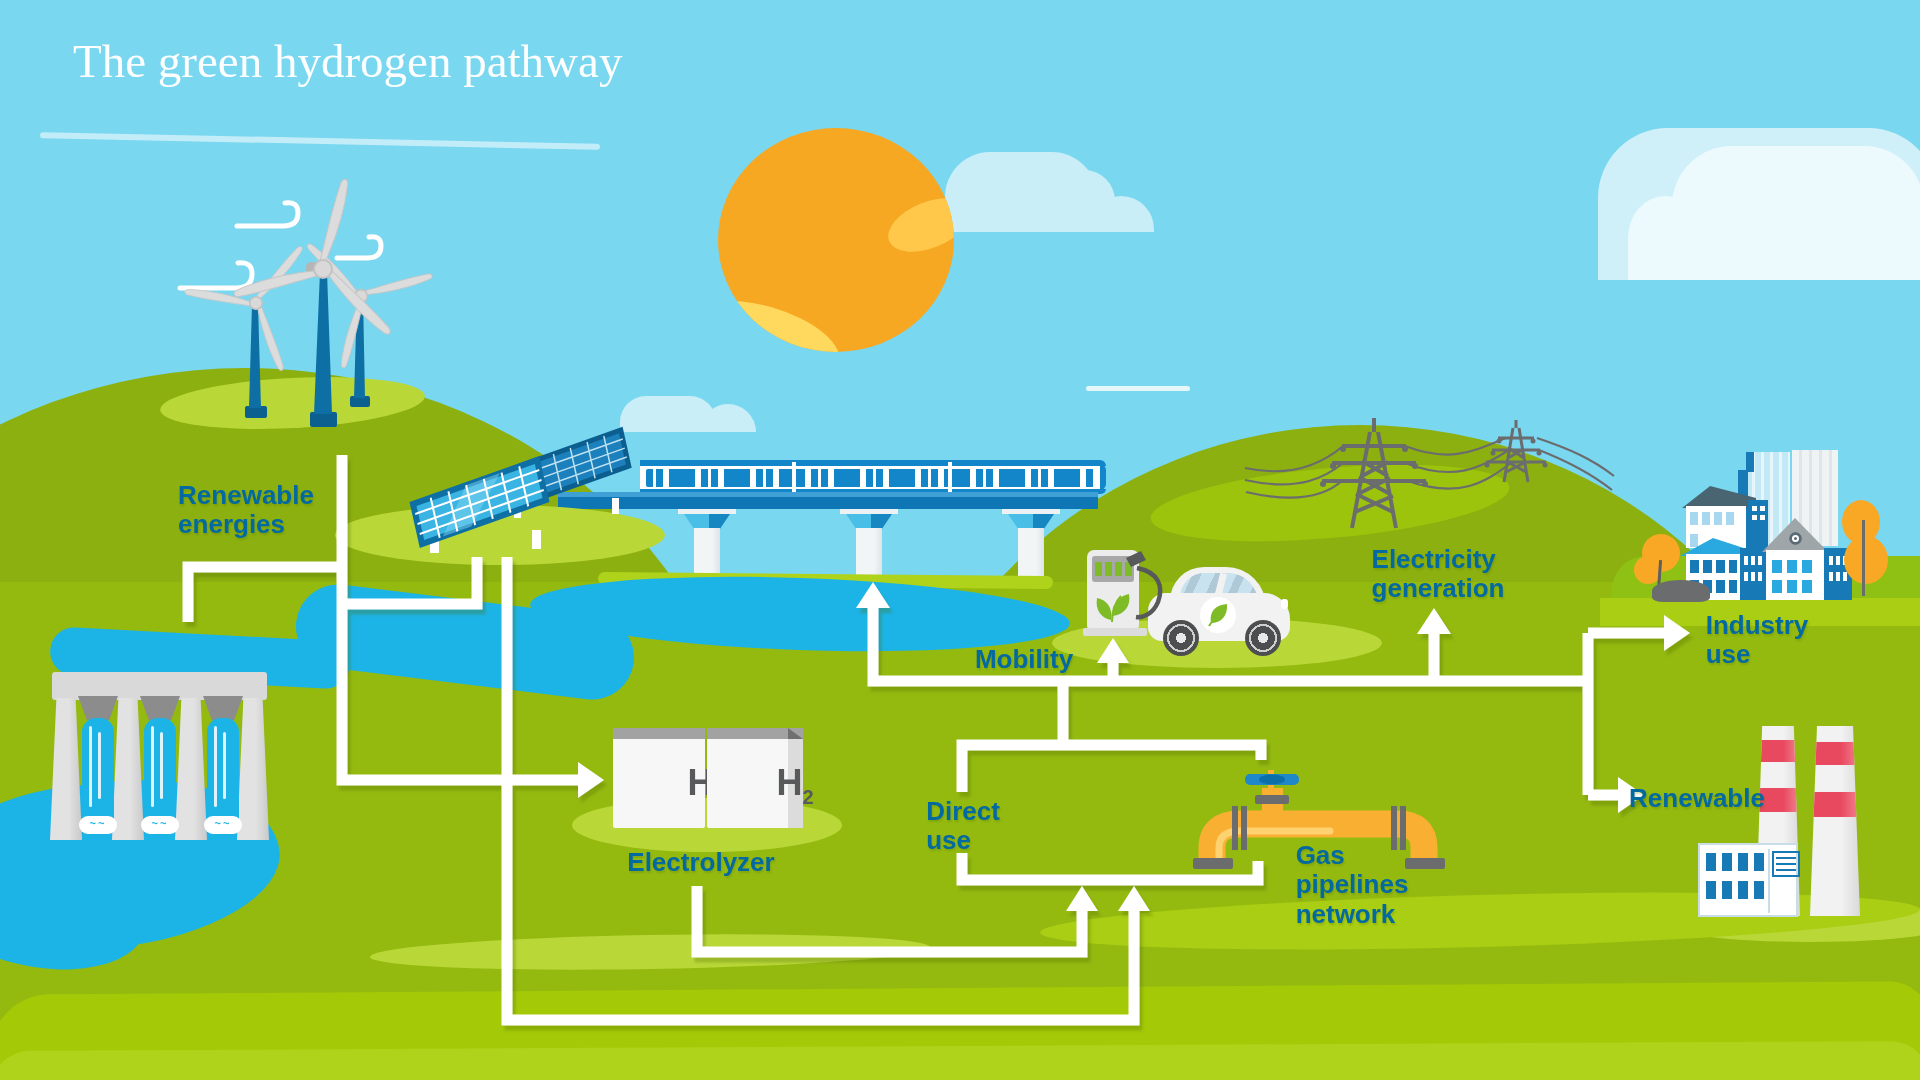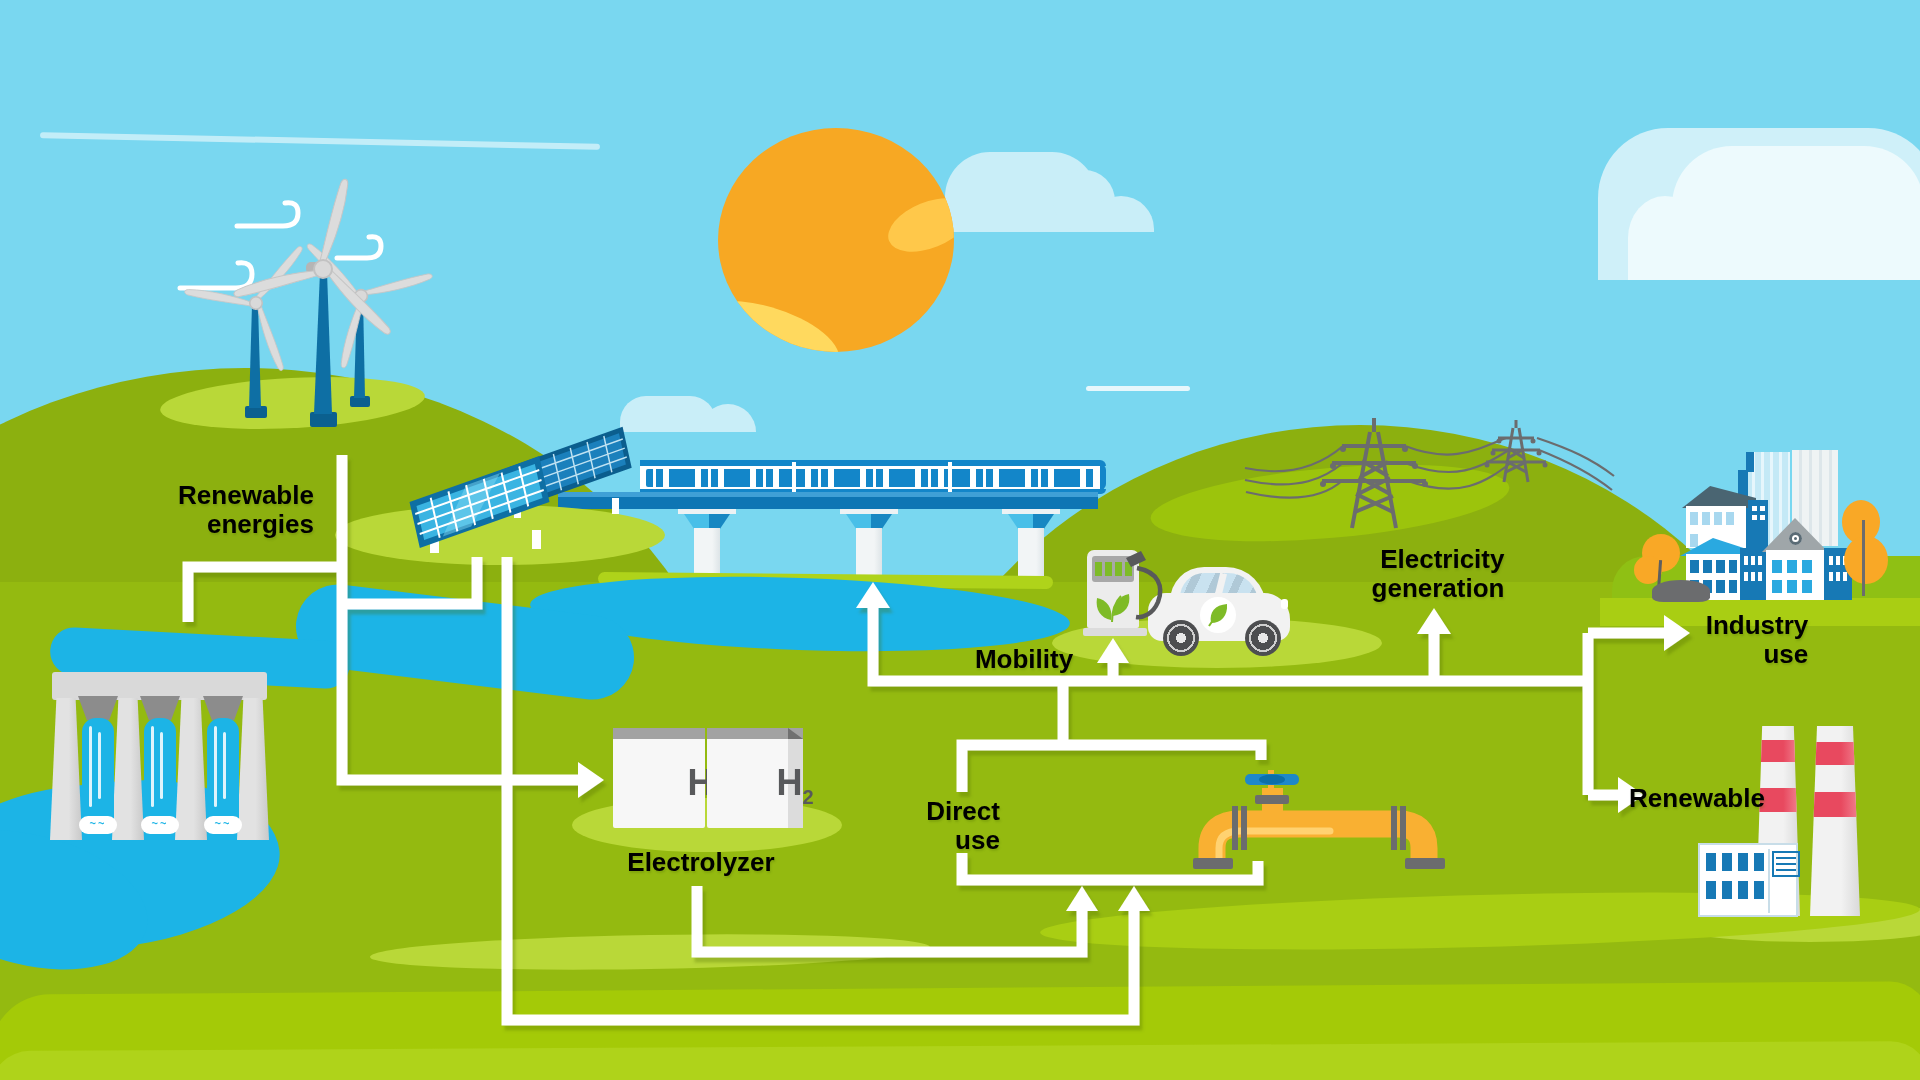--- a/index.html
+++ b/index.html
@@ -1,20 +1,20 @@
 <!DOCTYPE html>
 <html><head>
 <meta charset="utf-8">
 <style>
   html,body{margin:0;padding:0;background:#444;}
   #stage{position:relative;width:1920px;height:1080px;overflow:hidden;background:#79D7F0;
          font-family:"Liberation Sans",sans-serif;}
   .abs{position:absolute;}
-  .lbl{position:absolute;color:#000000;font:700 26px/1.13 "Liberation Sans",sans-serif;
-       text-align:right;white-space:pre-line;transform:translateX(-50%);
+  .lbl{position:absolute;color:#0369a1;font:700 26px/1.13 "Liberation Sans",sans-serif;
+       text-align:left;white-space:pre-line;transform:translateX(-50%);
        text-shadow:1px 2px 2px rgba(80,110,0,.25);z-index:60;}
   #title{position:absolute;left:73px;top:36px;color:#FDFEFE;
          font:400 47px/1.1 "Liberation Serif",serif;z-index:60;}
   .cloud{background:#C9EEF8;position:absolute;}
   .pier{position:absolute;top:30px;width:32px;height:142px;
         background:linear-gradient(90deg,#E2E2E2 58%,#C9C9C9);
         clip-path:polygon(20% 0,80% 0,100% 100%,0 100%);}
   .gate-head{position:absolute;top:28px;width:40px;height:24px;background:#8C8C8C;
         clip-path:polygon(0 0,100% 0,78% 100%,22% 100%);}
   .fall{position:absolute;top:50px;width:32px;height:112px;background:#1CB4E6;
@@ -430,24 +430,28 @@
         <polygon points="1113,638 1097,663 1129,663"></polygon>
         <polygon points="1434,608 1417,634 1451,634"></polygon>
         <polygon points="1690,633 1664,615 1664,651"></polygon>
         <polygon points="1644,795 1618,777 1618,813"></polygon>
         <polygon points="1082,886 1066,911 1098,911"></polygon>
         <polygon points="1134,886 1118,911 1150,911"></polygon>
       </g>
     </g>
   </svg>
 
+  <div id="title">The green hydrogen pathway</div>
   <div class="lbl" style="left:246px;top:481px;">Renewable
 energies</div>
   <div class="lbl" style="left:701px;top:848px;">Electrolyzer</div>
   <div class="lbl" style="left:1024px;top:645px;">Mobility</div>
   <div class="lbl" style="left:963px;top:797px;">Direct
 use</div>
+  <div class="lbl" style="left:1352px;top:841px;">Gas
+pipelines
+network</div>
   <div class="lbl" style="left:1438px;top:545px;">Electricity
 generation</div>
   <div class="lbl" style="left:1757px;top:611px;">Industry
 use</div>
   <div class="lbl" style="left:1697px;top:784px;">Renewable</div>
 </div>
 
 </body></html>

